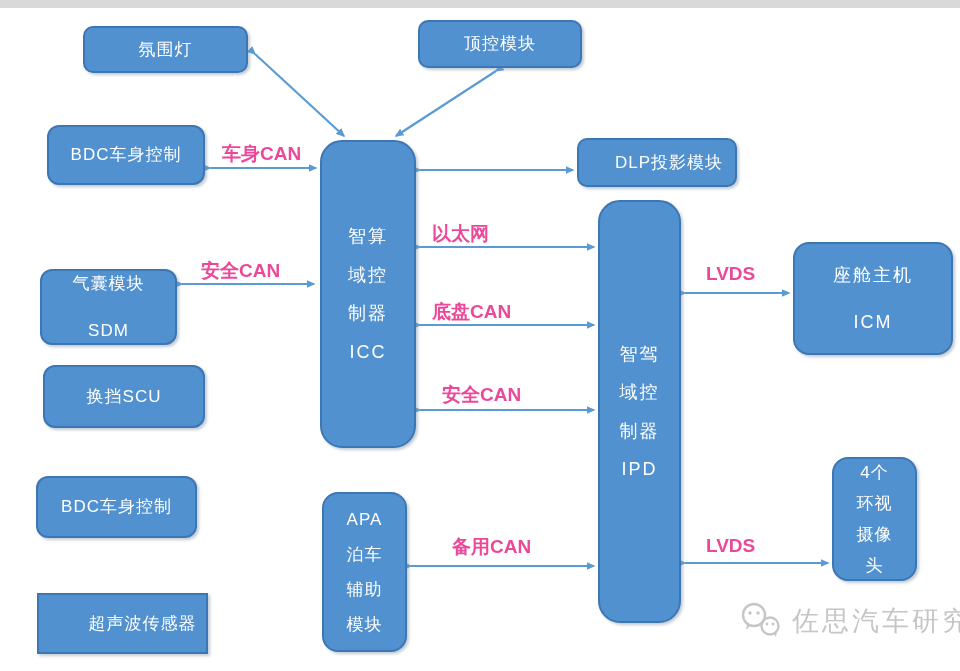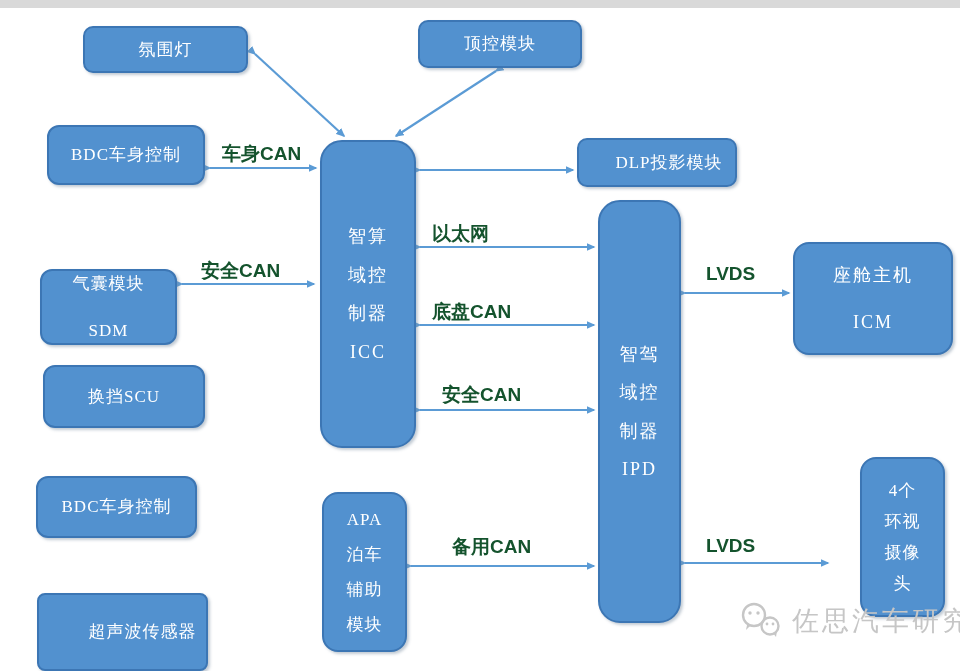--- a/index.html
+++ b/index.html
@@ -7,29 +7,29 @@
     position:relative;width:960px;height:671px;background:#ffffff;overflow:hidden;
     font-family:"Liberation Sans","DejaVu Sans",sans-serif;
   }
   .topbar{position:absolute;left:0;top:0;width:960px;height:8px;background:#d9d9d9;}
   .arrows{position:absolute;left:0;top:0;width:960px;height:671px;}
   .node{
     position:absolute;display:flex;flex-direction:column;align-items:center;justify-content:center;
     background:#5291cf;border:2px solid #3c76b4;color:#ffffff;box-sizing:border-box;
     box-shadow:2px 2px 3px rgba(120,140,160,0.45);text-align:center;line-height:1.25;
   }
-  .node span{display:block;font-family:Liberation Serif, serif;}
+  .node span{display:block;}
   .f17{font-size:17px;letter-spacing:1px;}
   .f18{font-size:18px;letter-spacing:2px;}
   .gap14{gap:14px;}
   .gap16{gap:16px;}
   .gap8{gap:25px;margin-top:32px;}
   .gap10{gap:10px;}
   .edge-label{
-    position:absolute;font-size:19px;font-weight:bold;color:#14532d;white-space:nowrap;
+    position:absolute;font-size:19px;font-weight:bold;color:#ec4899;white-space:nowrap;
   }
   .watermark{
     position:absolute;left:738px;top:600px;display:flex;align-items:center;gap:8px;
     color:#c6c6c6;font-size:27px;letter-spacing:3px;white-space:nowrap;
   }
 </style>
 </head>
 <body>
 
 <div class="stage">
@@ -75,21 +75,21 @@
   </div>
 
   <div class="node f17" style="left:43px;top:365px;width:162px;height:63px;border-radius:12px;">
     <span>换挡SCU</span>
   </div>
 
   <div class="node f17" style="left:36px;top:476px;width:161px;height:62px;border-radius:12px;">
     <span>BDC车身控制</span>
   </div>
 
-  <div class="node f17" style="left:37px;top:593px;width:171px;height:78px;border-radius:8px;padding-left:40px;">
+  <div class="node f17" style="left:37px;top:593px;width:171px;height:61px;border-radius:0;padding-left:40px;">
     <span>超声波传感器</span>
   </div>
 
   <div class="node f18 gap16" style="left:320px;top:140px;width:96px;height:308px;border-radius:22px;justify-content:center;">
     <span>智算</span>
     <span>域控</span>
     <span>制器</span>
     <span>ICC</span>
   </div>
 
@@ -102,21 +102,21 @@
     <span>域控</span>
     <span>制器</span>
     <span>IPD</span>
   </div>
 
   <div class="node f18 gap8" style="left:793px;top:210px;width:160px;height:113px;border-radius:16px;">
     <span>座舱主机</span>
     <span>ICM</span>
   </div>
 
-  <div class="node f17 gap10" style="left:832px;top:457px;width:85px;height:160px;border-radius:16px;margin-left:28px;">
+  <div class="node f17 gap10" style="left:832px;top:457px;width:85px;height:124px;border-radius:16px;">
     <span>4个</span>
     <span>环视</span>
     <span>摄像</span>
     <span>头</span>
   </div>
 
   <div class="node f17 gap14" style="left:322px;top:492px;width:85px;height:160px;border-radius:16px;">
     <span>APA</span>
     <span>泊车</span>
     <span>辅助</span>

